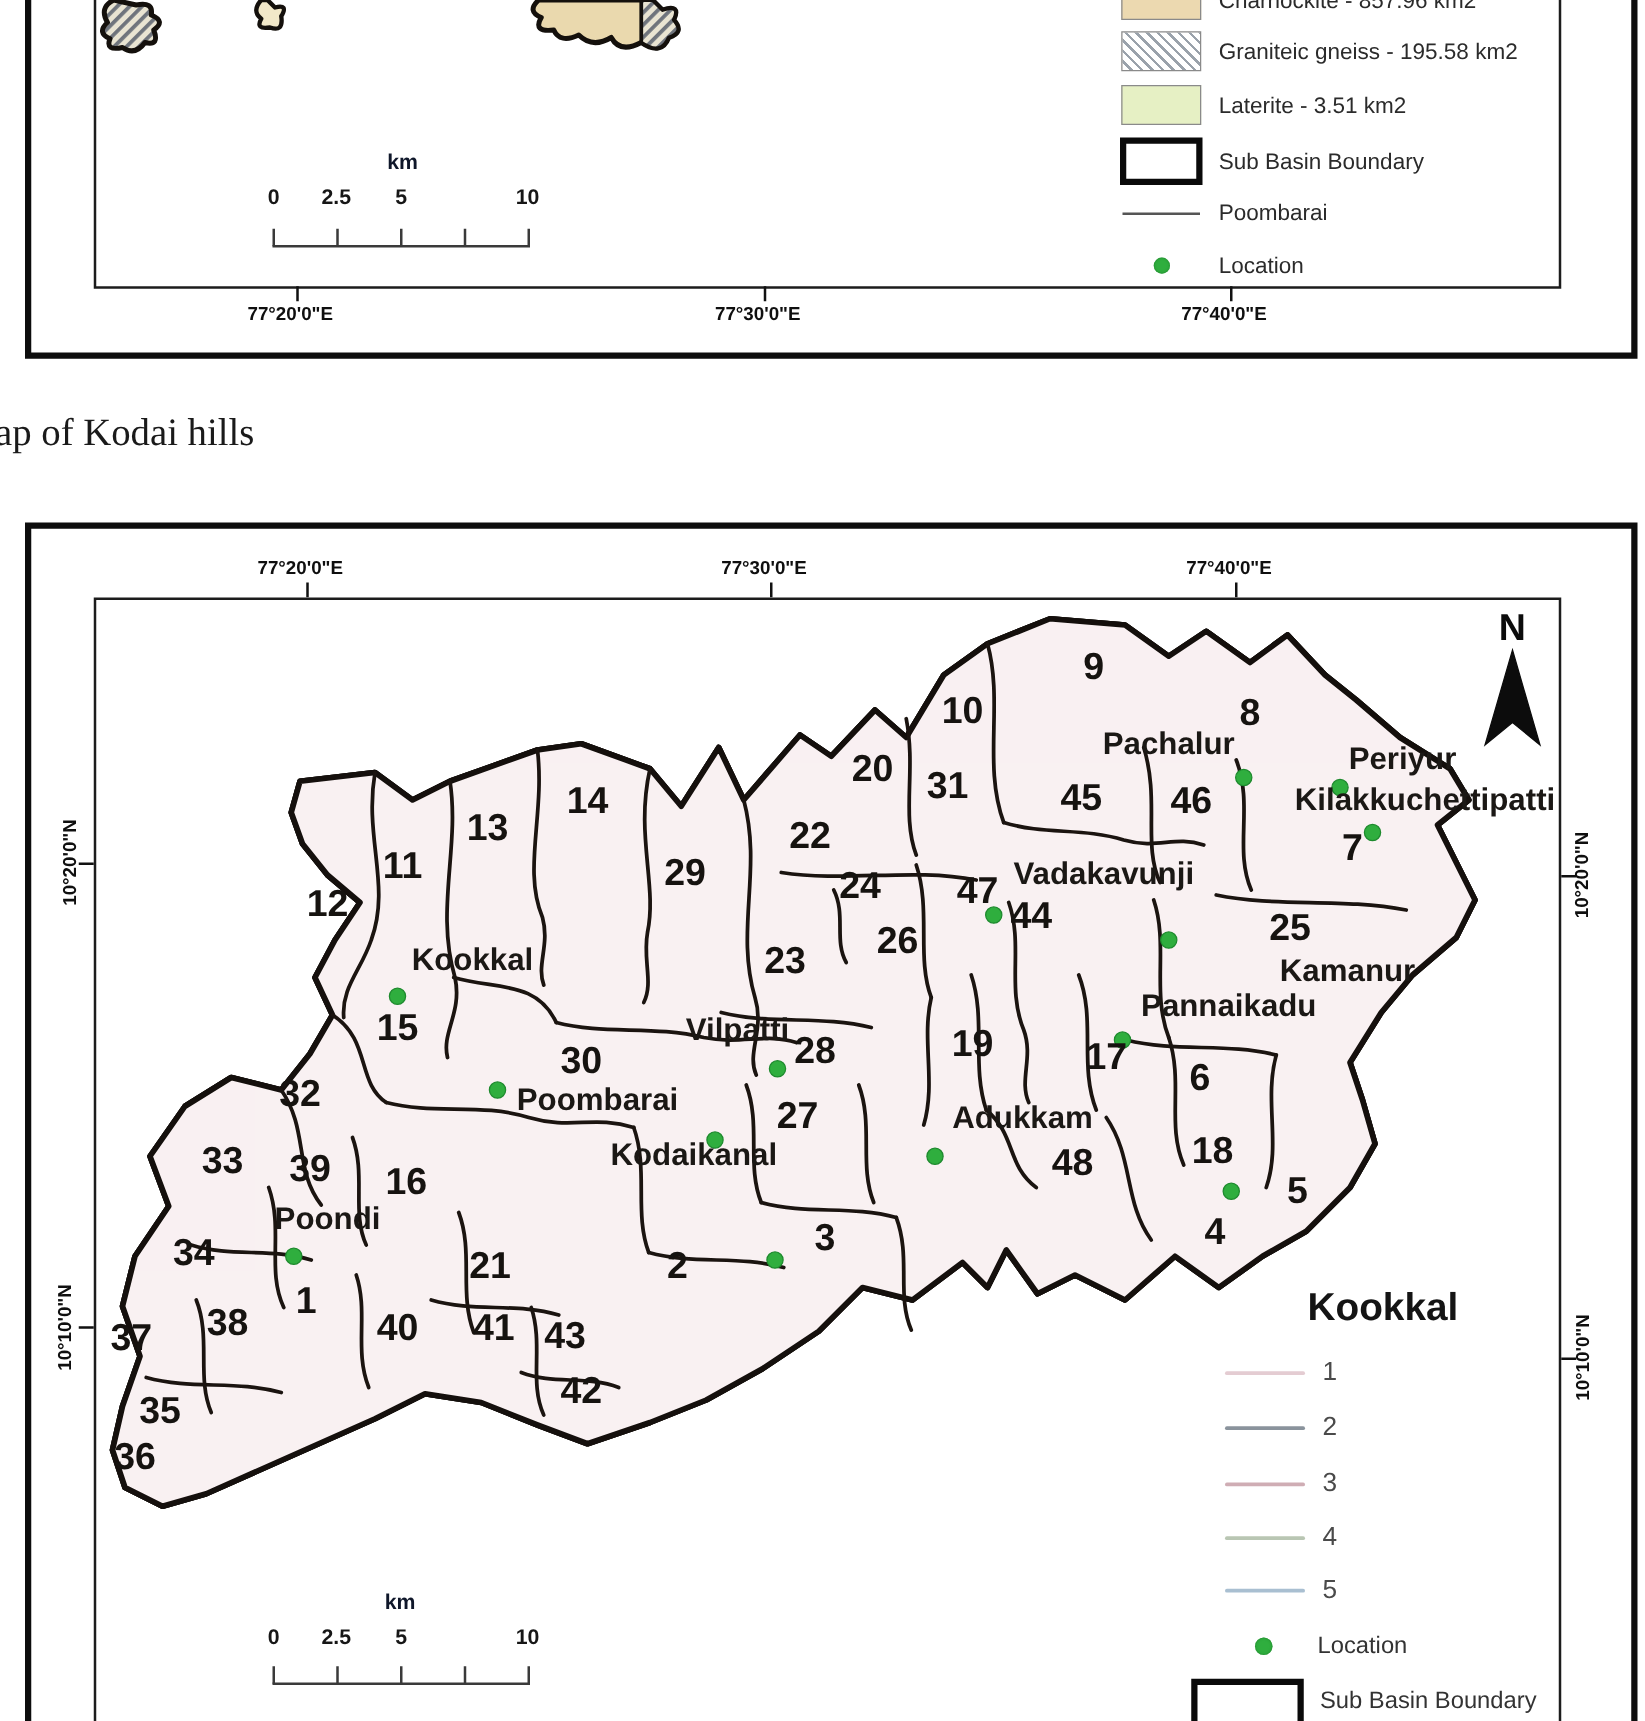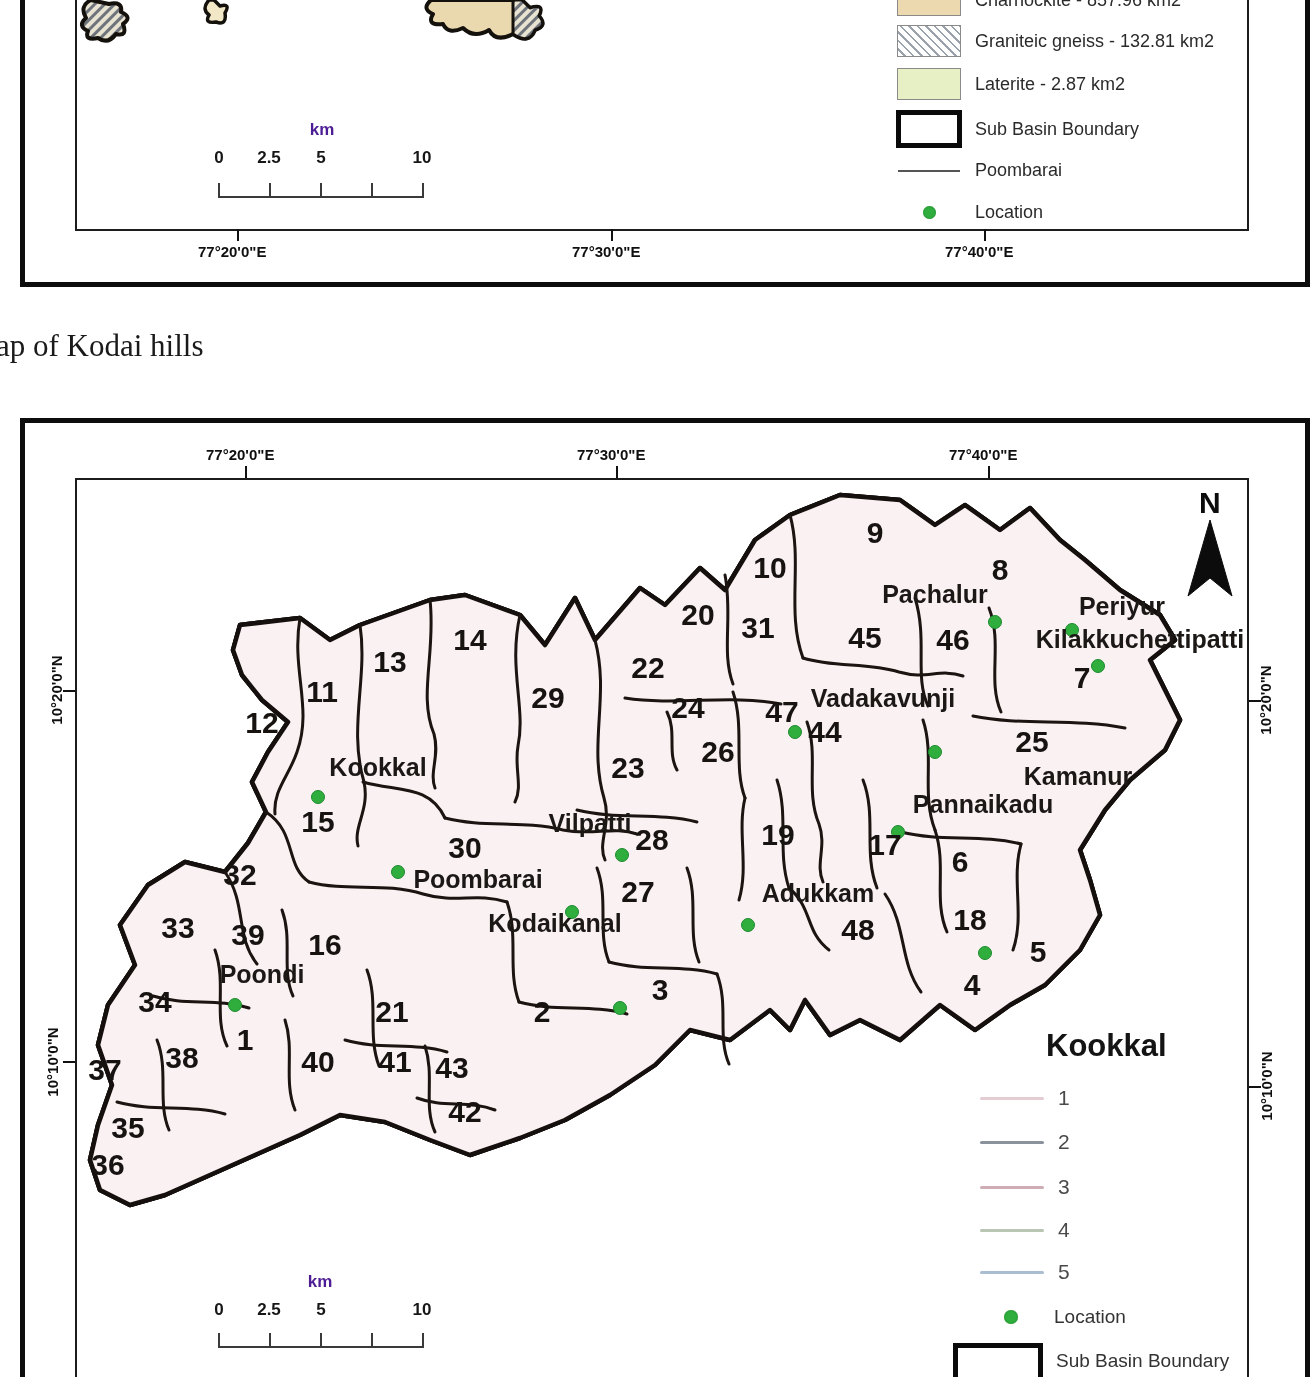--- a/index.html
+++ b/index.html
@@ -12,21 +12,21 @@
   .axis-label.rot{width:120px;height:18px;text-align:center;transform:rotate(-90deg);}
   .tickv{position:absolute;width:2px;background:#111;}
   .tickh{position:absolute;height:2px;background:#111;}
   .leg1-text{position:absolute;font-size:18px;color:#2b2b2b;white-space:nowrap;}
   .swatch{position:absolute;width:64px;height:32px;border:1.5px solid #8a8a8a;box-sizing:border-box;}
   .swatch.hatch{background:repeating-linear-gradient(45deg,#ffffff 0 4px,#9aa2ab 4px 6px);}
   .swatch.boundary{border:5px solid #0a0a0a;background:#fff;width:66px;height:38px;}
   .line-swatch{position:absolute;height:2px;background:#555;width:62px;}
   .dot{position:absolute;border-radius:50%;background:#2fae3e;box-shadow:0 0 2px #1c7d2a inset;}
   .sb-num{position:absolute;font-weight:bold;font-size:17px;color:#161616;transform:translateX(-50%);}
-  .sb-unit{position:absolute;font-weight:bold;font-size:17px;color:#4c1d95;transform:translateX(-50%);}
+  .sb-unit{position:absolute;font-weight:bold;font-size:17px;color:#0f172a;transform:translateX(-50%);}
   .sb-line{position:absolute;height:2px;background:#3a3a3a;}
   .sb-tick{position:absolute;width:2px;height:14px;background:#3a3a3a;}
   .caption{position:absolute;font-family:"Liberation Serif",serif;font-size:31px;color:#1a1a1a;white-space:nowrap;}
   .leg2-title{position:absolute;font-weight:bold;font-size:31px;color:#141414;}
   .leg2-num{position:absolute;font-size:21px;color:#4a4a4a;}
   .leg2-line{position:absolute;height:3px;width:64px;border-radius:2px;}
   .leg2-text{position:absolute;font-size:19px;color:#333;white-space:nowrap;}
   .north-n{position:absolute;font-weight:bold;font-size:30px;color:#0c0c0c;}
   svg text.basin{font-family:"Liberation Sans",sans-serif;font-weight:bold;font-size:30px;fill:#161310;text-anchor:middle;}
   svg text.place{font-family:"Liberation Sans",sans-serif;font-weight:bold;font-size:25px;fill:#1b1815;text-anchor:middle;}
@@ -50,24 +50,24 @@
     <path d="M132,0 Q124,9 132,15 Q127,24 139,22 Q150,26 148,13 Q154,3 143,6 L137,0 Z" fill="#f2e8c8" stroke="#14100c" stroke-width="3.5" stroke-linejoin="round"></path>
     <path d="M354,0 Q344,9 356,14 Q349,26 366,24 Q371,35 386,28 Q397,39 412,30 Q419,43 436,34 Q452,45 458,30 Q471,26 462,16 Q468,3 453,8 L445,0 Z" fill="#ead9ae" stroke="#14100c" stroke-width="4" stroke-linejoin="round"></path>
     <path d="M436,34 Q452,45 458,30 Q471,26 462,16 Q468,3 453,8 L445,0 L436,0 Z" fill="url(#hatchG)" stroke="#14100c" stroke-width="3" stroke-linejoin="round"></path>
   </svg>
 
   <div>
     <div class="swatch" style="left:897px;top:-16px;background:#ecd9b0;"></div>
     <div class="leg1-text" style="left:975px;top:-10px;">Charnockite - 857.96 km2</div>
 
     <div class="swatch hatch" style="left:897px;top:25px;"></div>
-    <div class="leg1-text" style="left:975px;top:31px;">Graniteic gneiss - 132.81 km2</div>
+    <div class="leg1-text" style="left:975px;top:31px;">Graniteic gneiss - 195.58 km2</div>
 
     <div class="swatch" style="left:897px;top:68px;background:#e6f0c4;"></div>
-    <div class="leg1-text" style="left:975px;top:74px;">Laterite - 2.87 km2</div>
+    <div class="leg1-text" style="left:975px;top:74px;">Laterite - 3.51 km2</div>
 
     <div class="swatch boundary" style="left:896px;top:110px;"></div>
     <div class="leg1-text" style="left:975px;top:119px;">Sub Basin Boundary</div>
 
     <div class="line-swatch" style="left:898px;top:170px;"></div>
     <div class="leg1-text" style="left:975px;top:160px;">Poombarai</div>
 
     <div class="dot" style="left:923px;top:206px;width:13px;height:13px;"></div>
     <div class="leg1-text" style="left:975px;top:202px;">Location</div>
   </div>

